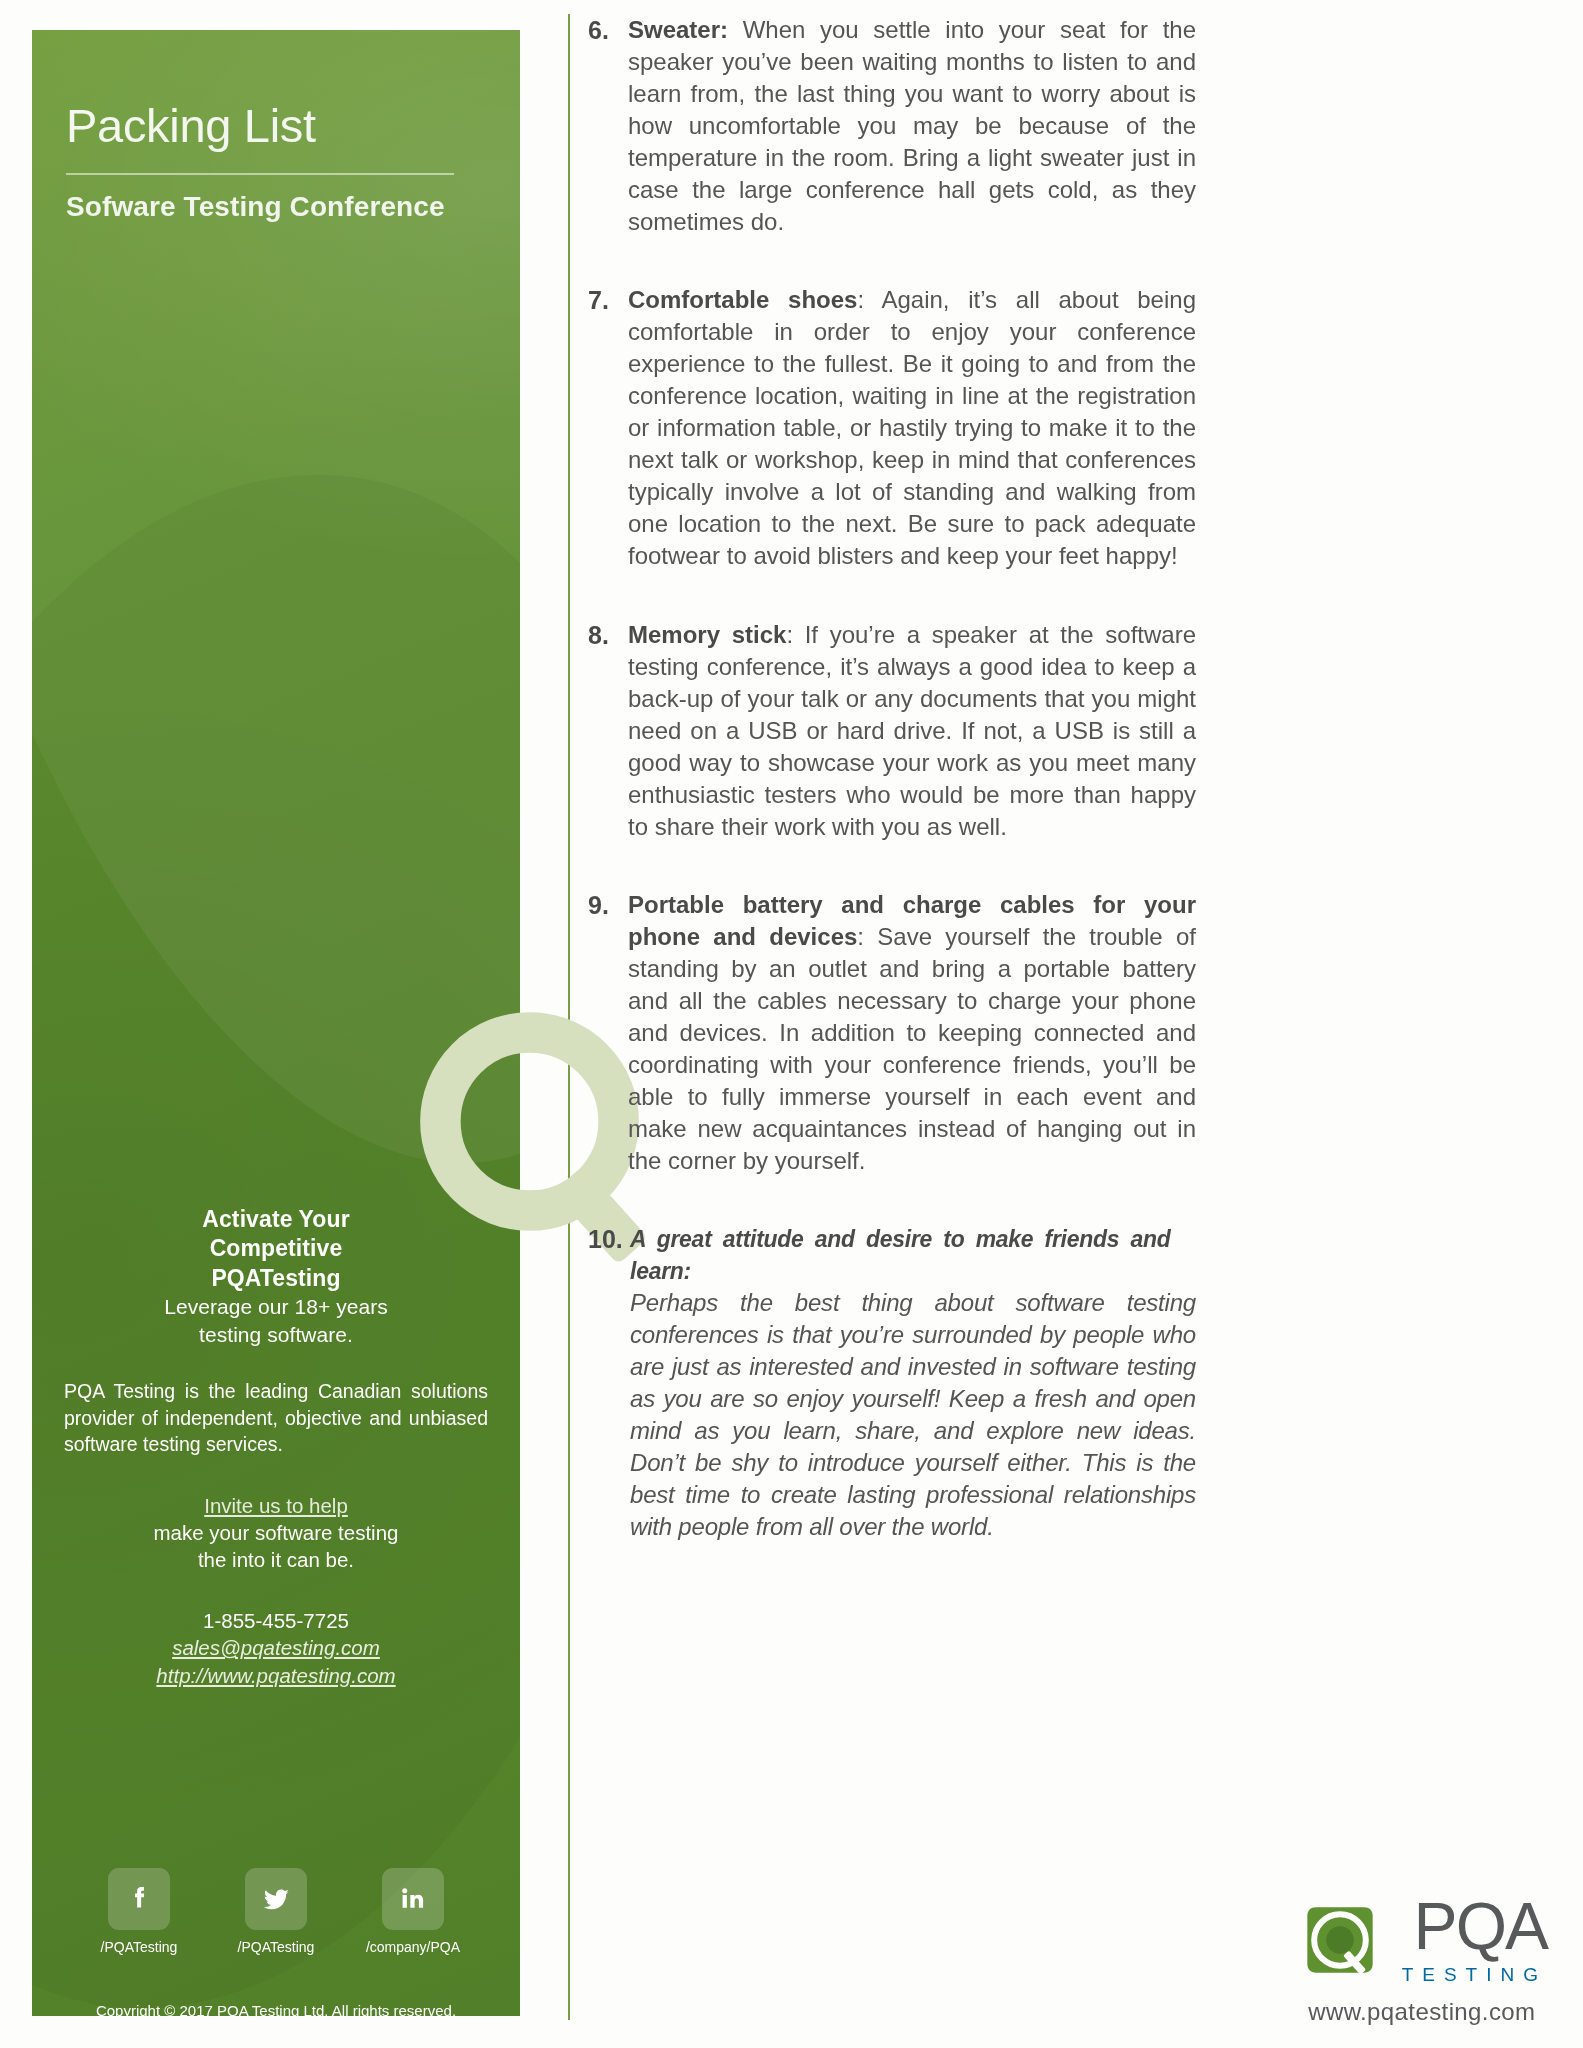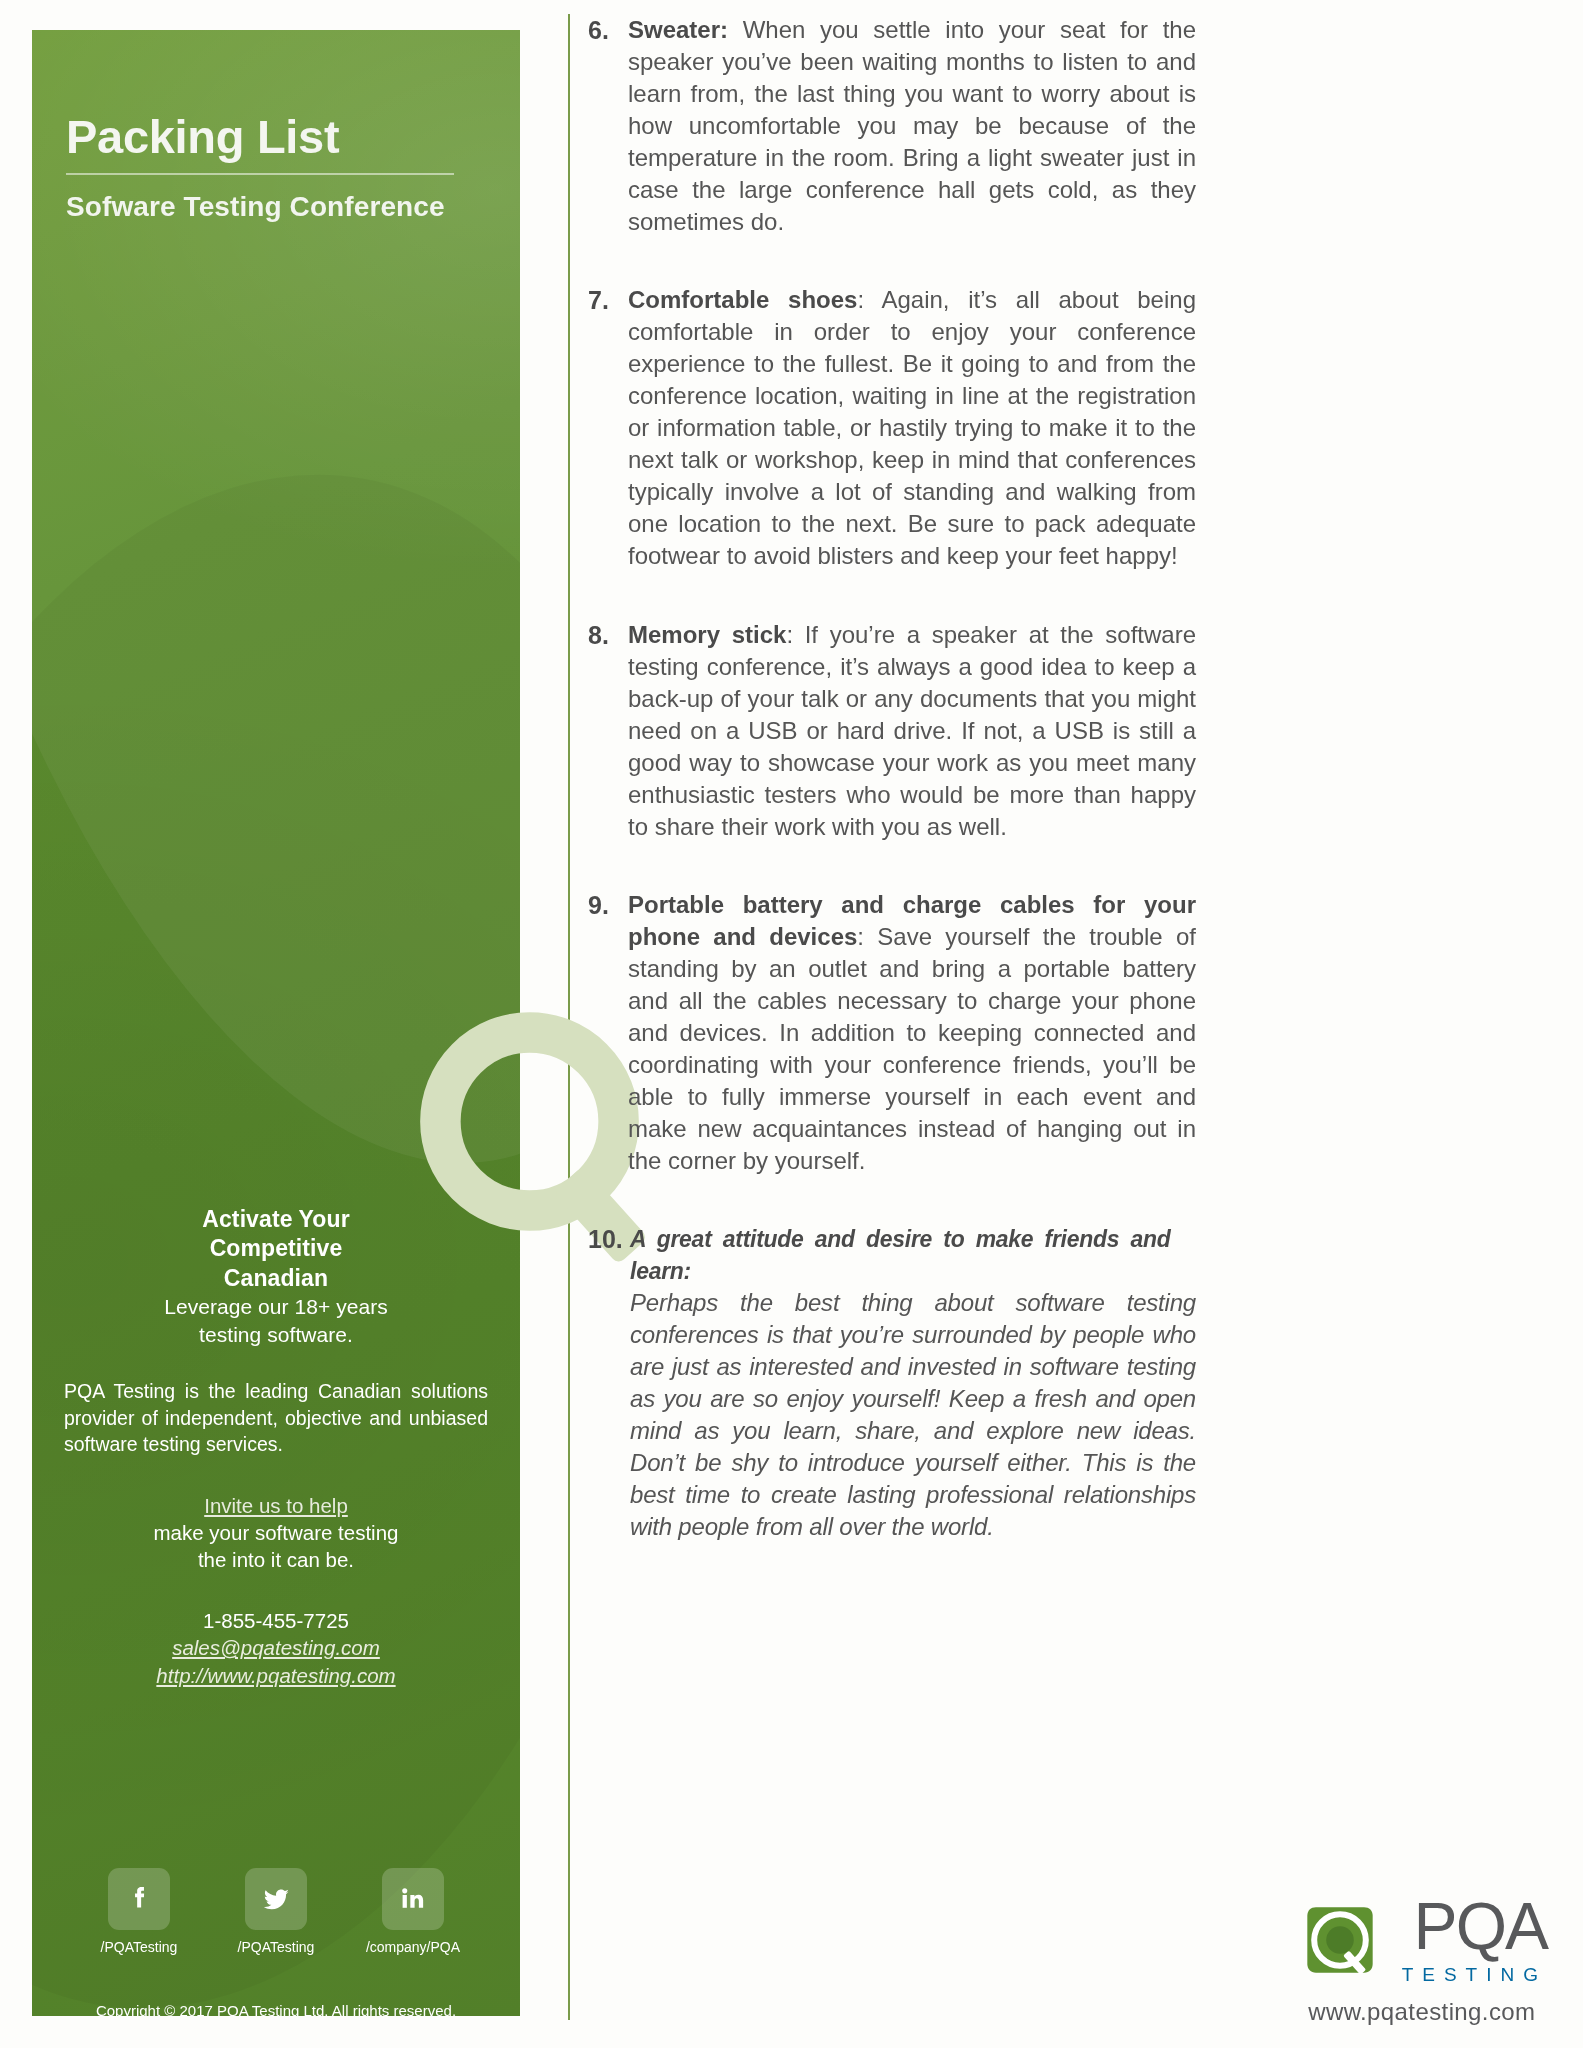--- a/index.html
+++ b/index.html
@@ -59,25 +59,24 @@
     width: 100%;
     height: 100%;
     padding: 0 30px;
   }
 
   .brand-title {
     position: absolute;
     left: 34px;
     top: 72px;
     font-size: 47px;
-    font-weight: bold;
+    font-weight: normal;
     color: #f4f6f0;
     letter-spacing: -0.3px;
     line-height: 1;
-    margin-top: 11px;
   }
   .brand-rule {
     position: absolute;
     left: 34px;
     top: 143px;
     width: 388px;
     height: 2px;
     background: rgba(255,255,255,0.52);
   }
   .brand-subtitle {
@@ -302,21 +301,21 @@
     <div class="sidebar-inner">
 
       <h1 class="brand-title">Packing List</h1>
       <div class="brand-rule"></div>
       <h2 class="brand-subtitle">Sofware Testing Conference</h2>
 
       <div class="promo">
         <div class="promo-head">
           <div>Activate Your</div>
           <div>Competitive</div>
-          <div>Canadian</div>
+          <div>PQATesting</div>
         </div>
 
         <div class="promo-lead">
           <div>Leverage our 18+ years</div>
           <div>testing software.</div>
         </div>
 
         <p class="promo-body">PQA Testing is the leading Canadian solutions provider of independent, objective and unbiased software testing services.</p>
 
         <div class="cta">

